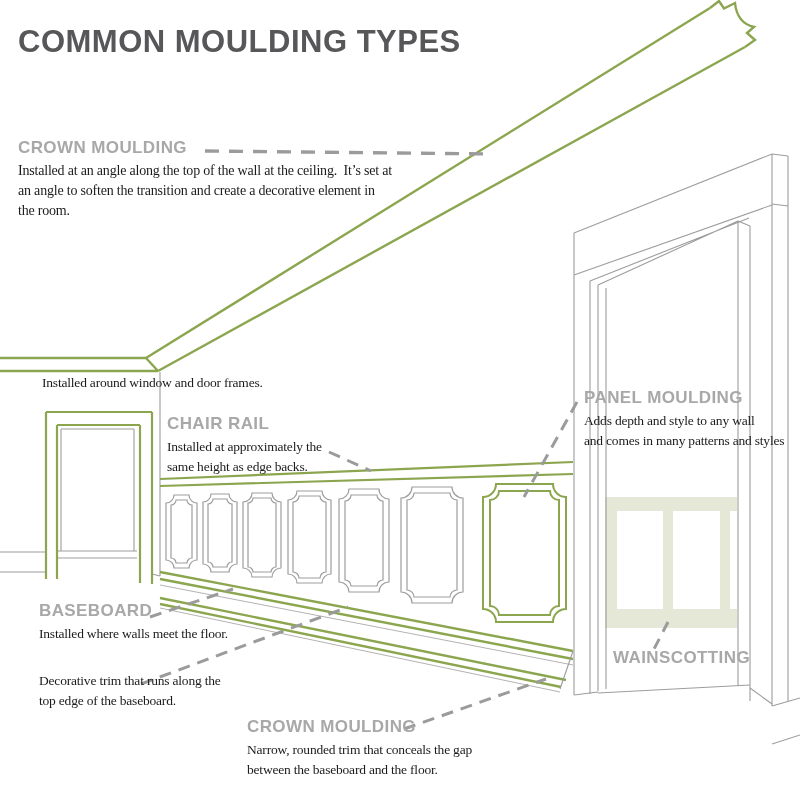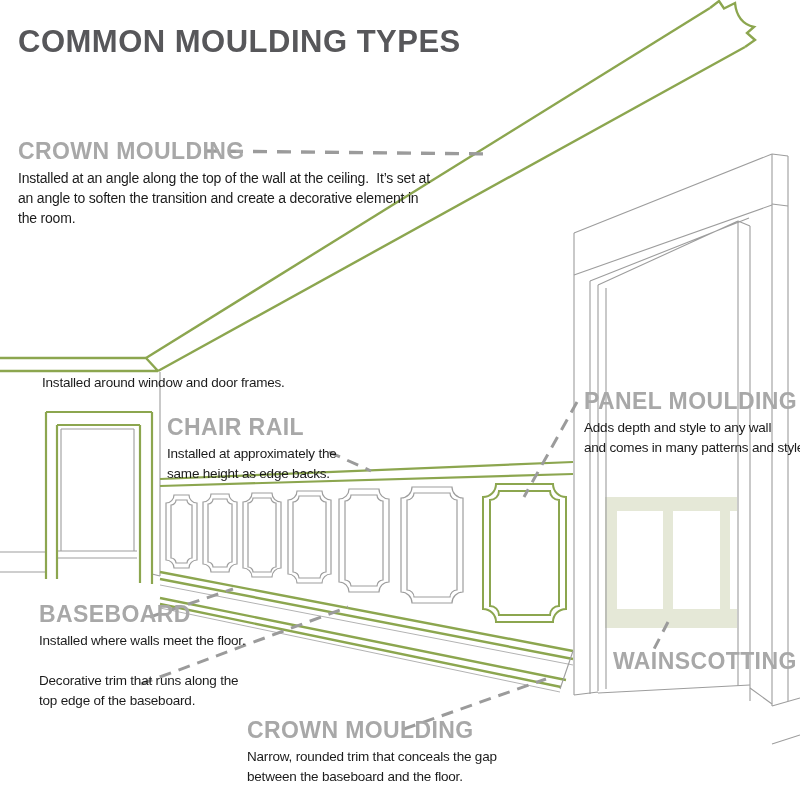--- a/index.html
+++ b/index.html
@@ -2,22 +2,22 @@
 <html><head>
 <meta charset="utf-8">
 <style>
   html,body{margin:0;padding:0;background:#ffffff;}
   body{position:relative;width:800px;height:800px;overflow:hidden;
        font-family:"Liberation Sans",sans-serif;}
   #scene{position:absolute;left:0;top:0;width:800px;height:800px;}
   .page-title{position:absolute;left:18px;top:24px;font-size:31px;font-weight:bold;
        color:#57575a;letter-spacing:.5px;white-space:pre;text-align:center;}
   .label{position:absolute;}
-  .label .h{font-weight:bold;font-size:23px;color:#a8a8a8;letter-spacing:.4px;white-space:pre;}
-  .label .d{margin-top:3px;font-size:13.5px;color:#1b1b1b;letter-spacing:-.2px;line-height:19.5px;}
+  .label .h{font-weight:bold;font-size:17px;color:#a8a8a8;letter-spacing:.4px;white-space:pre;}
+  .label .d{margin-top:3px;font-size:13.5px;color:#1b1b1b;letter-spacing:-.2px;line-height:19.5px;font-family:Liberation Serif, serif;}
   .label .ln{white-space:pre;}
   .label.crown .d{line-height:20px;font-size:14px;}
 </style>
 </head>
 <body>
 
 <svg id="scene" viewBox="0 0 800 800" xmlns="http://www.w3.org/2000/svg">
 
   <g>
     <rect x="605" y="497" width="132" height="131" fill="#E5E8D7"></rect>

